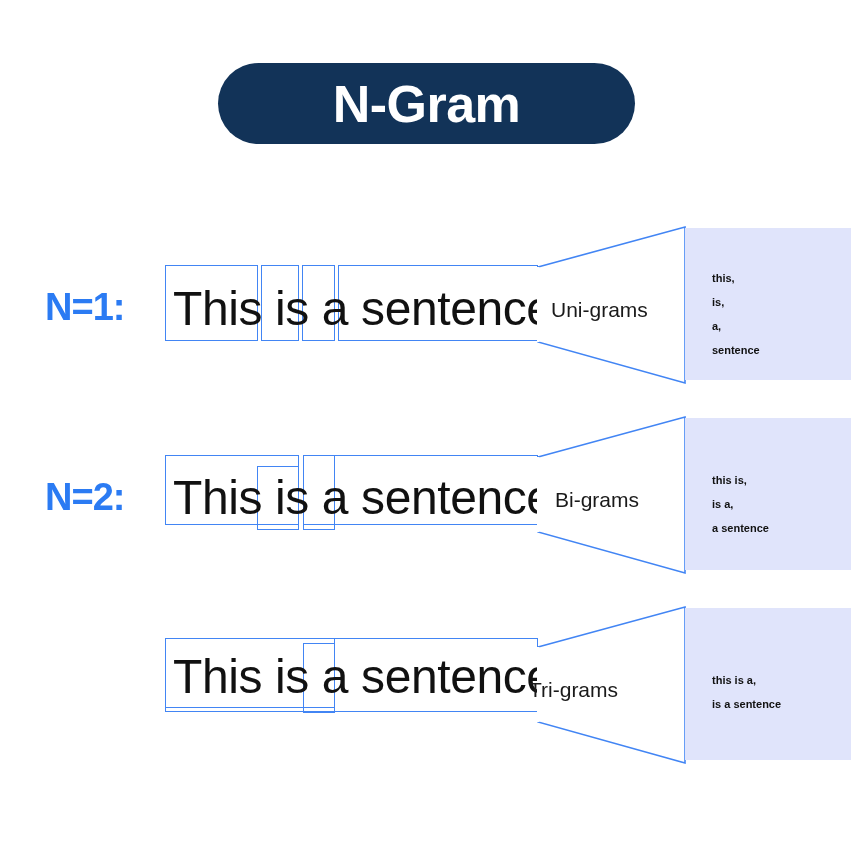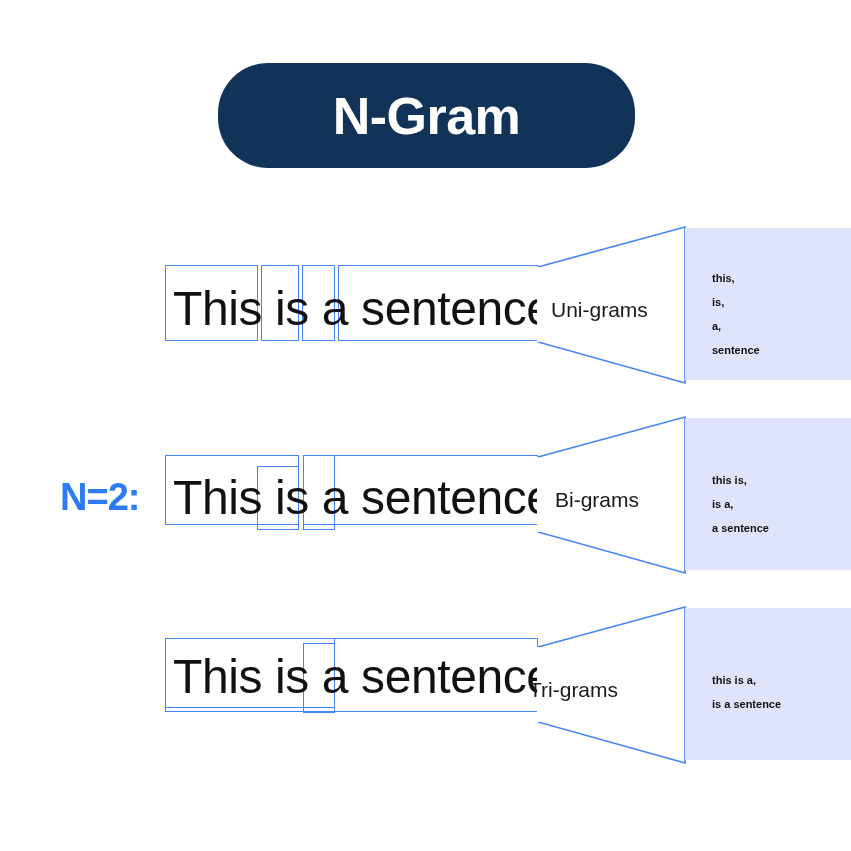--- a/index.html
+++ b/index.html
@@ -20,21 +20,21 @@
     width: 851px;
     height: 851px;
   }
 
   
   .title-pill {
     position: absolute;
     left: 218px;
     top: 63px;
     width: 417px;
-    height: 105px;
+    height: 81px;
     background: #123358;
     border-radius: 50px;
     display: flex;
     align-items: center;
     justify-content: center;
     box-sizing: border-box;
   }
   .title-pill .title-text {
     color: #ffffff;
     font-size: 52px;
@@ -105,20 +105,21 @@
 </style>
 </head>
 <body>
 
 <div id="stage">
 
   <div class="title-pill">
     <span class="title-text">N-Gram</span>
   </div>
 
+  <div class="row-label" style="left:45px; top:288px;">N=1:</div>
 
   <div class="tok-box" style="left:165px; top:265px; width:93px;  height:76px;"></div>
   <div class="tok-box" style="left:261px; top:265px; width:38px;  height:76px;"></div>
   <div class="tok-box" style="left:302px; top:265px; width:33px;  height:76px;"></div>
   <div class="tok-box" style="left:338px; top:265px; width:200px; height:76px;"></div>
 
   <div class="sentence" style="left:173px; top:285px;">This is a sentence</div>
 
   <div class="funnel" style="left:537px; top:225px;">
     <svg width="150" height="160" viewBox="0 0 150 160">
@@ -128,21 +129,21 @@
   </div>
 
   <div class="gram-label" style="left:551px; top:299px;">Uni-grams</div>
 
   <div class="result-panel" style="left:685px; top:228px; width:166px; height:152px;"></div>
   <div class="result-list" style="left:712px; top:266px;">this,
 is,
 a,
 sentence</div>
 
-  <div class="row-label" style="left:45px; top:478px;margin-left:15px;">N=2:</div>
+  <div class="row-label" style="left:45px; top:478px;">N=2:</div>
 
   <div class="tok-box" style="left:165px; top:455px; width:134px; height:70px;"></div>
   <div class="tok-box" style="left:257px; top:466px; width:42px;  height:64px;"></div>
   <div class="tok-box" style="left:303px; top:455px; width:32px;  height:75px;"></div>
   <div class="tok-box" style="left:303px; top:455px; width:235px; height:70px;"></div>
 
   <div class="sentence" style="left:173px; top:474px;">This is a sentence</div>
 
   <div class="funnel" style="left:537px; top:415px;">
     <svg width="150" height="160" viewBox="0 0 150 160">

